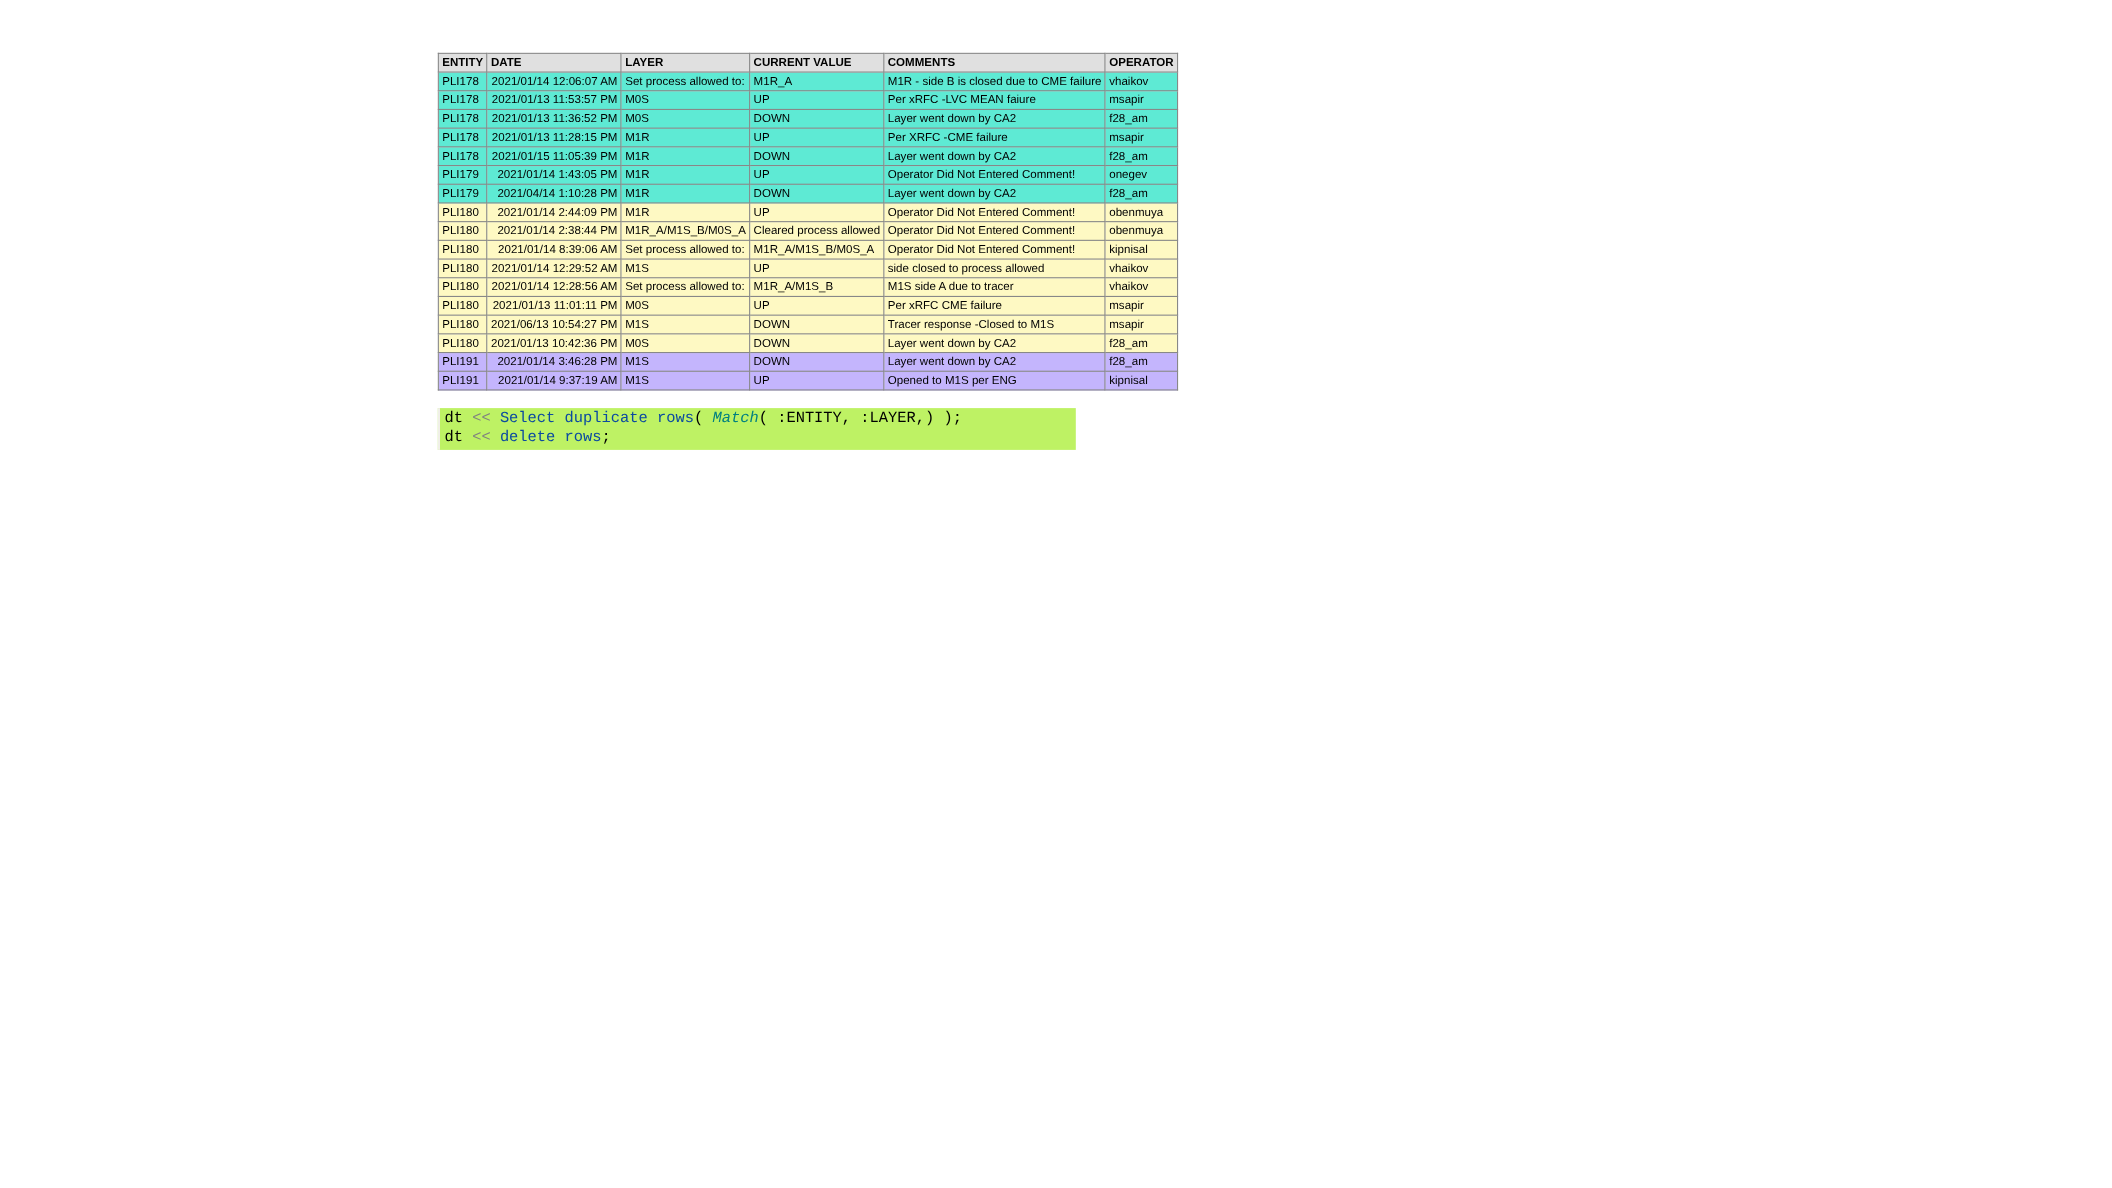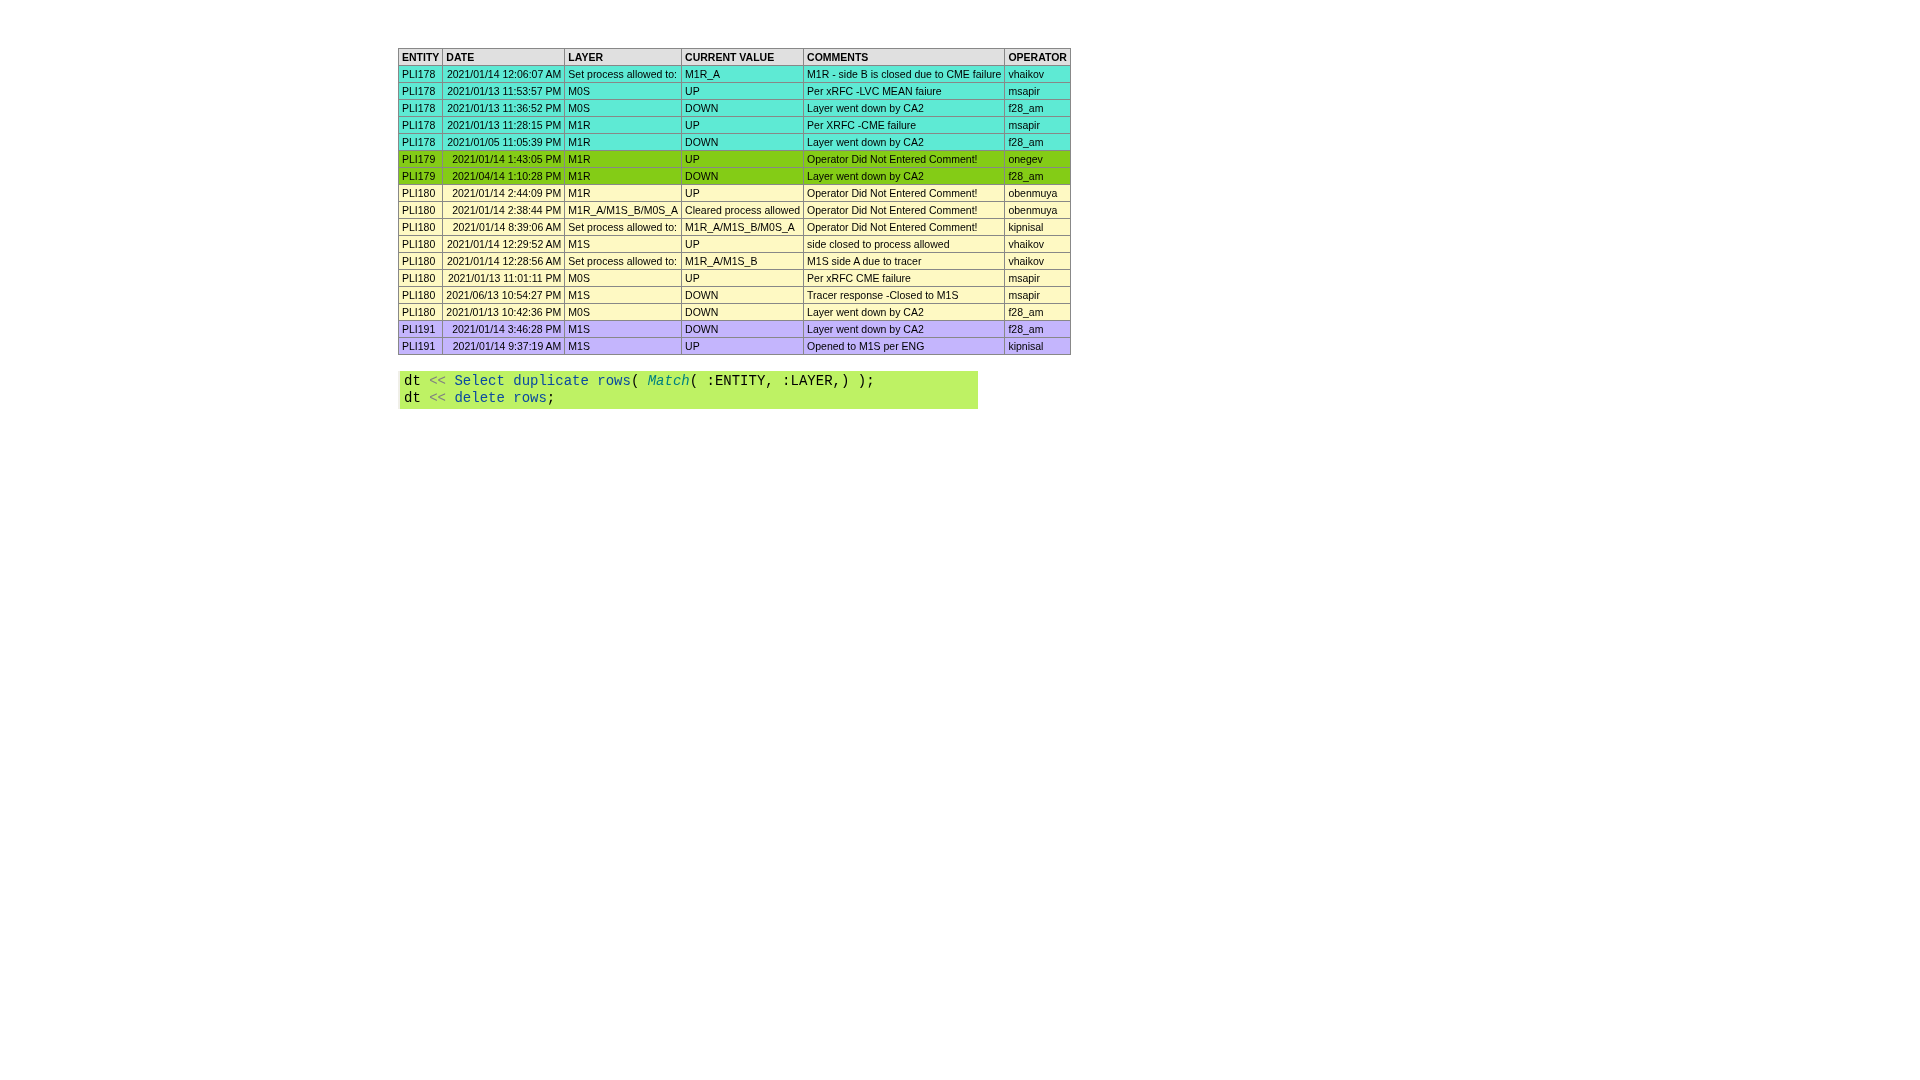--- a/index.html
+++ b/index.html
@@ -25,21 +25,21 @@
     }
     th {
       background: #e0e0e0;
       font-weight: bold;
     }
     th.entity { text-align: right; width: 34px; }
     th.date { width: 103px; }
     td.entity { text-align: left; }
     td.date { text-align: right; }
     .c-red    { background: #5eead4; }
-    .c-green  { background: #84cc16; }
+    .c-green  { background: #5eead4; }
     .c-blue   { background: #fef9c3; margin-top: 40px; }
     .c-orange { background: #c4b5fd; }
 
     .code {
       margin-top: 16px;
       font-family: Consolas, 'Courier New', monospace;
       font-size: 14px;
       line-height: 17px;
       color: #000;
       background: #bef264;
@@ -95,21 +95,21 @@
         <tr class="c-red">
           <td class="entity">PLI178</td>
           <td class="date">2021/01/13 11:28:15 PM</td>
           <td>M1R</td>
           <td>UP</td>
           <td>Per XRFC -CME failure</td>
           <td>msapir</td>
         </tr>
         <tr class="c-red">
           <td class="entity">PLI178</td>
-          <td class="date">2021/01/05 11:05:39 PM</td>
+          <td class="date">2021/01/15 11:05:39 PM</td>
           <td>M1R</td>
           <td>DOWN</td>
           <td>Layer went down by CA2</td>
           <td>f28_am</td>
         </tr>
         <tr class="c-green">
           <td class="entity">PLI179</td>
           <td class="date">2021/01/14 1:43:05 PM</td>
           <td>M1R</td>
           <td>UP</td>

